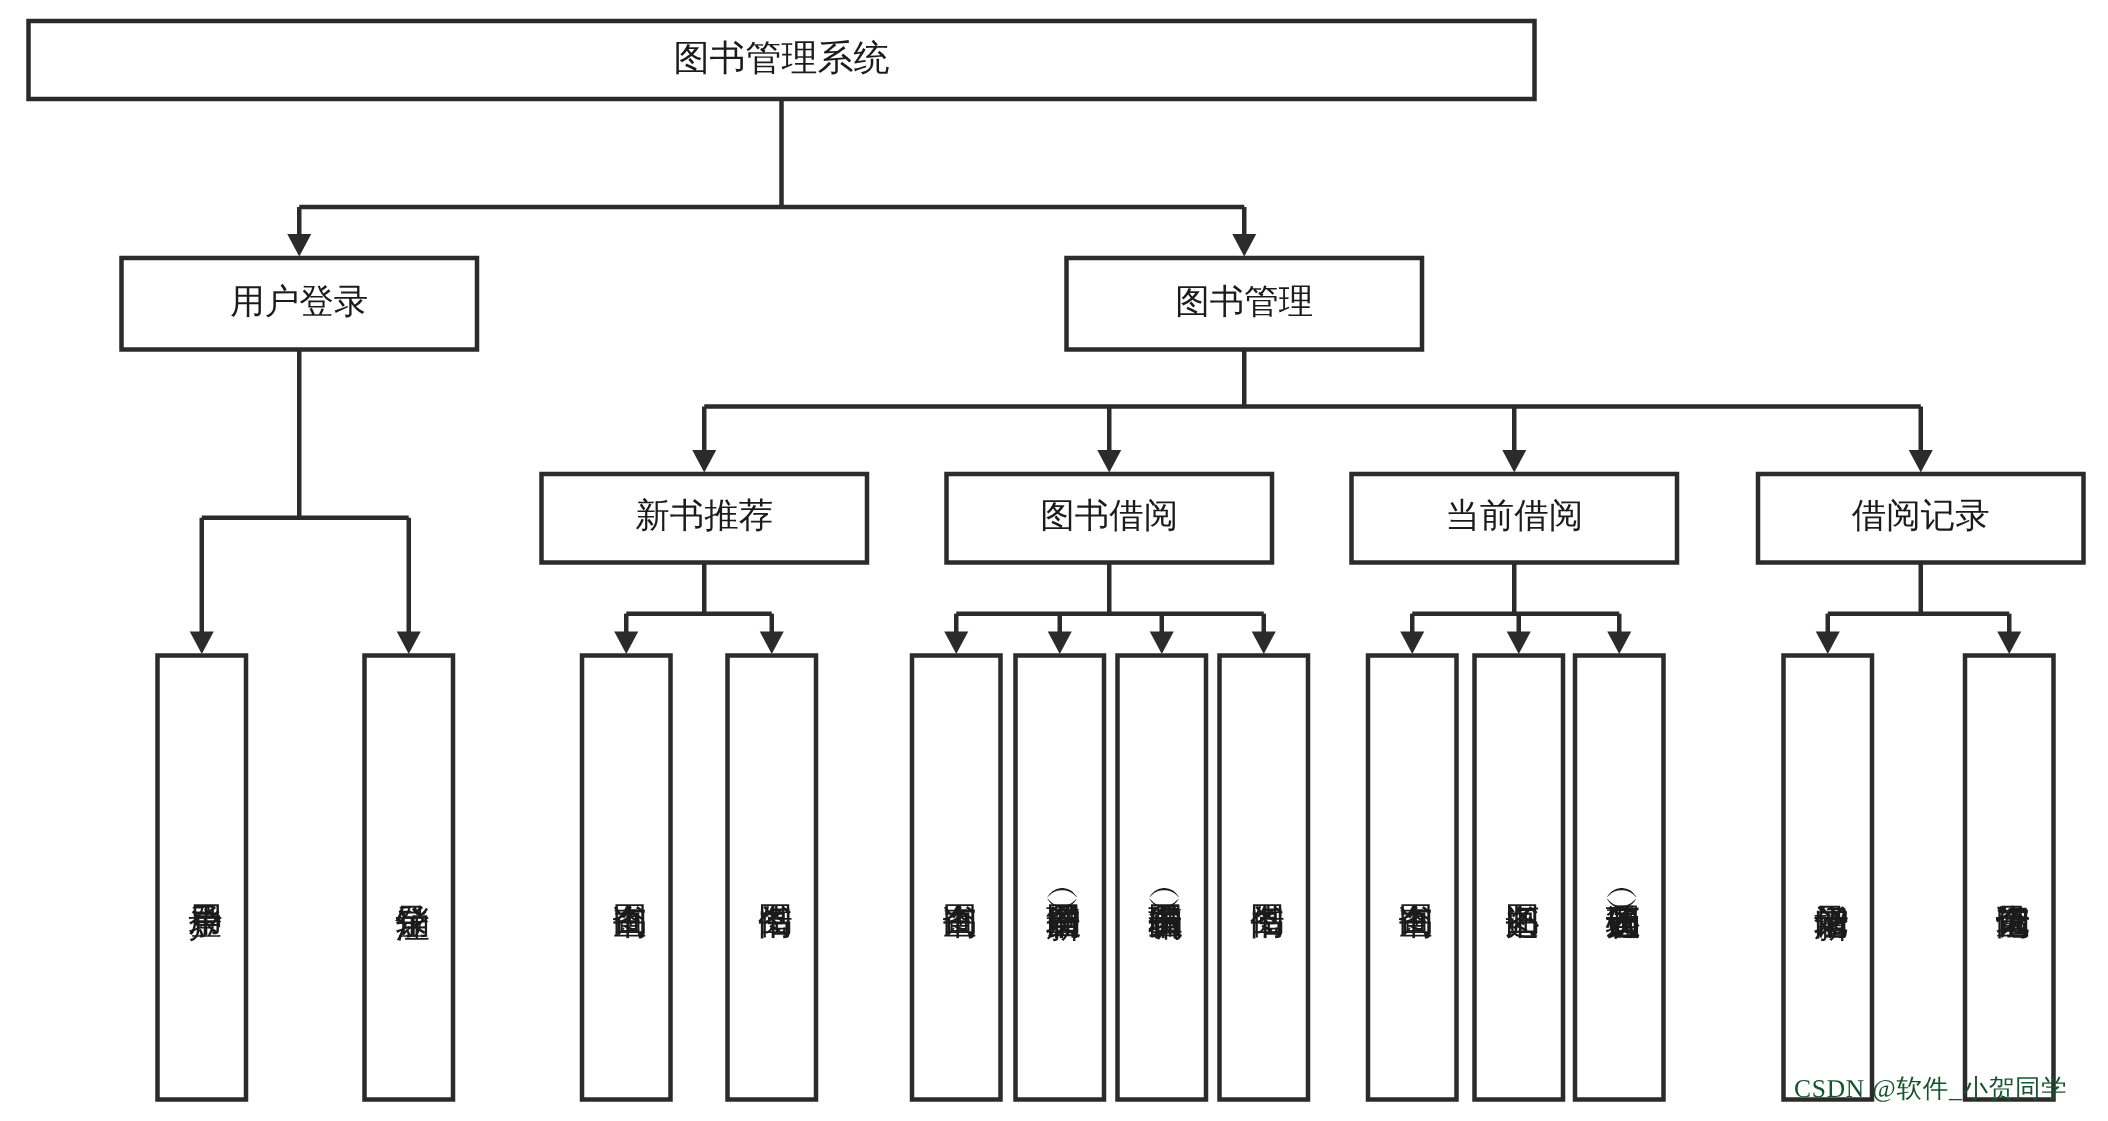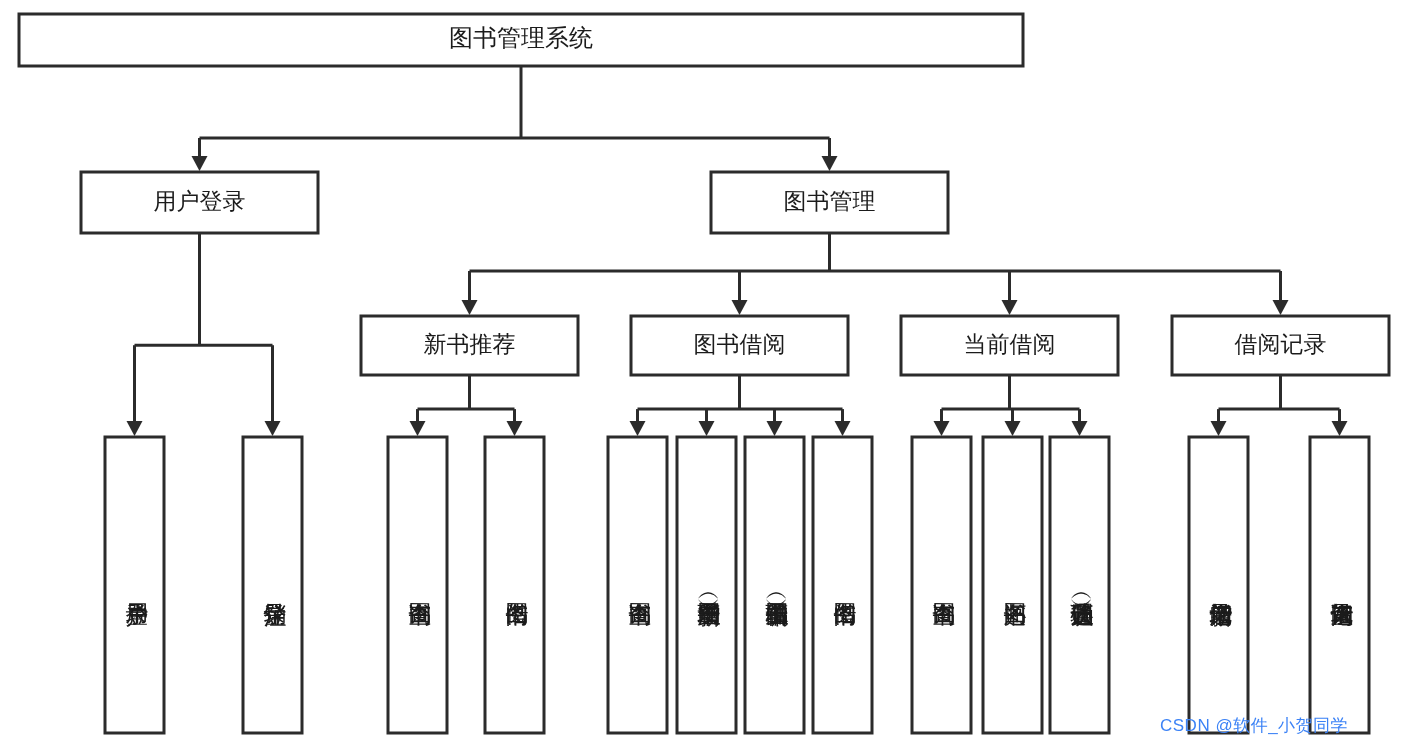--- a/index.html
+++ b/index.html
@@ -20,25 +20,25 @@
     font-family:"Liberation Sans","DejaVu Sans",sans-serif;
     font-size:23px;fill:#1b1b1b;
     text-anchor:middle;dominant-baseline:middle;
     writing-mode:vertical-rl;
     glyph-orientation-vertical:0;
   }
   .link-line{stroke:#2b2b2b;stroke-width:3;fill:none;stroke-linecap:butt;}
   .arrow-head{fill:#2b2b2b;}
   .watermark{
     position:absolute;
-    font-family:Liberation Sans, sans-serif;
+    font-family:Liberation Serif, serif;
     font-size:17px;
-    color:#3b82f6;
+    color:#14532d;
     white-space:nowrap;
-    left:1160px;top:714px;
+    left:1196px;top:714px;
     letter-spacing:0.5px;
   }
 </style>
 </head>
 <body>
 
 <svg id="diagram" viewBox="0 0 1405 747">
   <g id="edges-layer">
       <g>
         <path class="link-line" d="M 521 66 L 521 138"></path>

